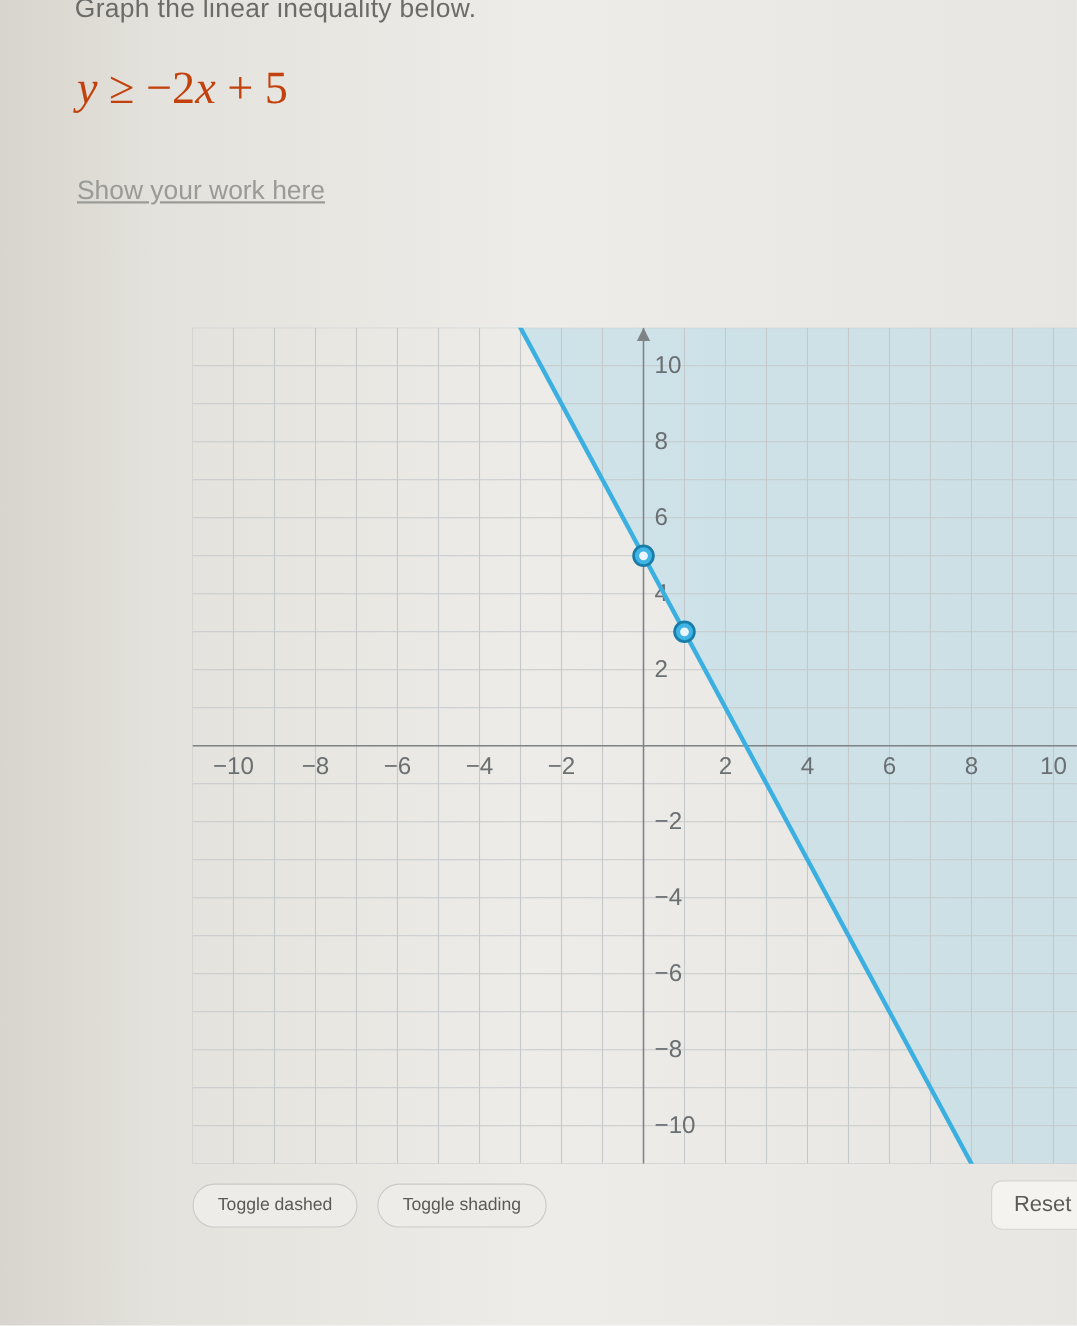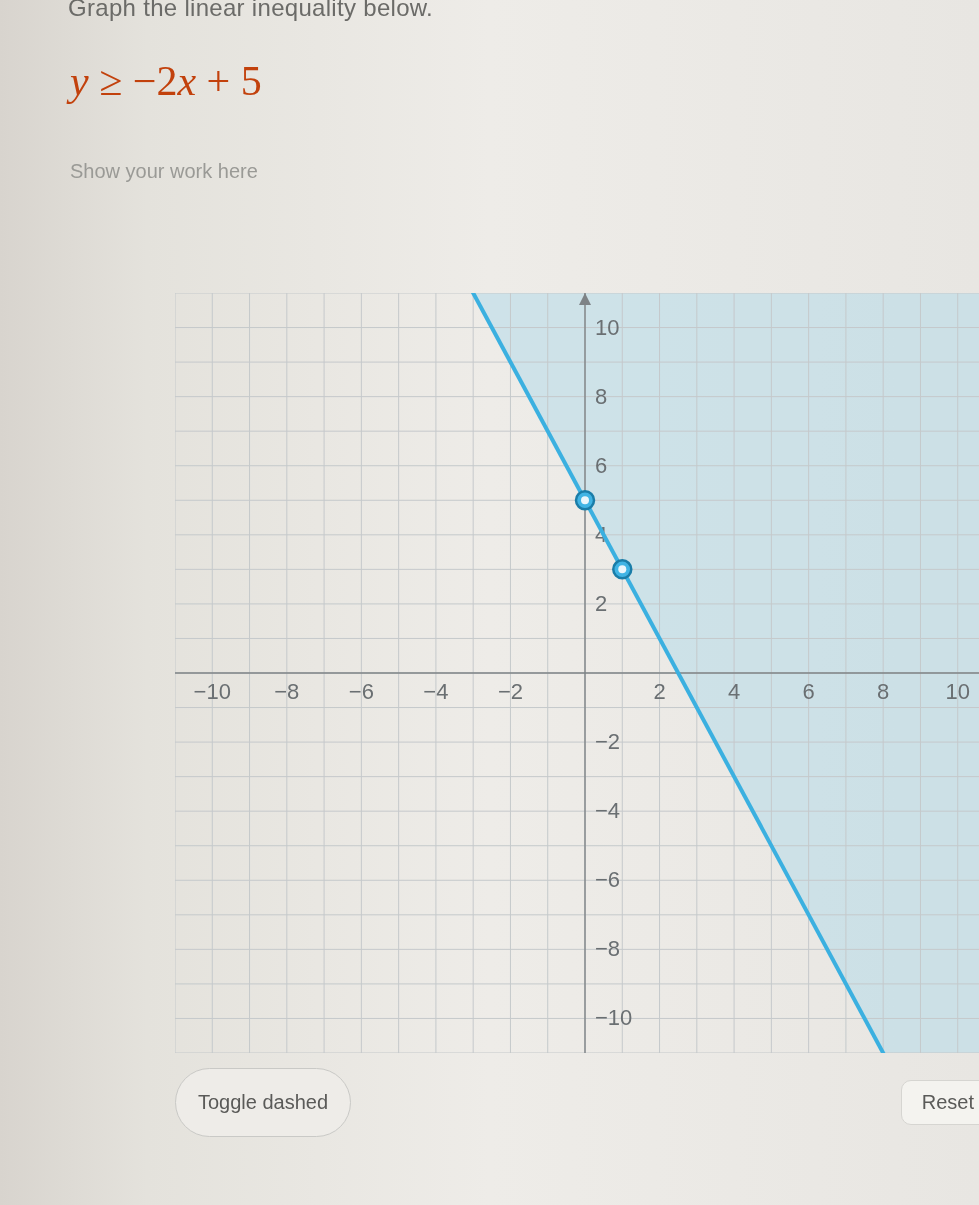--- a/index.html
+++ b/index.html
@@ -22,23 +22,24 @@
   }
   .equation {
     font-family: "Times New Roman", "Latin Modern Math", serif;
     font-size: 42px;
     color: #c2410c;
     margin: 35px 0 0 10px;
     font-style: italic;
   }
   .eq-num { font-style: normal; }
   .show-work {
-    font-size: 20px;
+    font-size: 24px;
     color: #9a9a96;
     margin: 55px 0 0 10px;
+    text-decoration: underline;
   }
   .graph-wrap {
     margin: 110px 0 0 115px;
     position: relative;
   }
   svg.graph { display: block; }
   .grid-line { stroke: #c5c9cb; stroke-width: 1; }
   .axis-line { stroke: #7e8386; stroke-width: 1.4; }
   .tick-text { font: 22px Arial, sans-serif; fill: #6a6f72; text-anchor: middle; }
   .tick-text-y { font: 22px Arial, sans-serif; fill: #6a6f72; text-anchor: start; }
@@ -48,22 +49,22 @@
   .arrowhead { fill: #7e8386; }
   .controls {
     margin: 15px 0 0 115px;
     display: flex;
     align-items: center;
     width: 820px;
   }
   .pill {
     border: 1.5px solid #c9c9c6;
     border-radius: 999px;
-    padding: 22px 22px;
-    font-size: 20px;
+    padding: 10px 22px;
+    font-size: 16px;
     color: #5a5a58;
     background: #eeece8;
     margin-right: 18px;
     cursor: pointer;
     user-select: none;
   }
   .spacer { flex: 1; }
   .reset-btn {
     border-radius: 10px;
     background: #f4f3ef;
@@ -167,16 +168,17 @@
         <line x1="0" y1="-552.7272727272727" x2="820" y2="967.2727272727273" class="ineq-line"></line>
         <circle cx="410" cy="207.27272727272725" r="9" class="drag-pt"></circle>
         <circle cx="410" cy="207.27272727272725" r="4" fill="#eaf6fb"></circle>
         <circle cx="447.27272727272725" cy="276.3636363636364" r="9" class="drag-pt"></circle>
         <circle cx="447.27272727272725" cy="276.3636363636364" r="4" fill="#eaf6fb"></circle>
       </svg>
   </div>
 
   <div class="controls">
     <div class="pill">Toggle dashed</div>
+    <div class="pill">Toggle shading</div>
     <div class="spacer"></div>
     <div class="reset-btn">Reset</div>
   </div>
 </div>
 
 </body></html>

